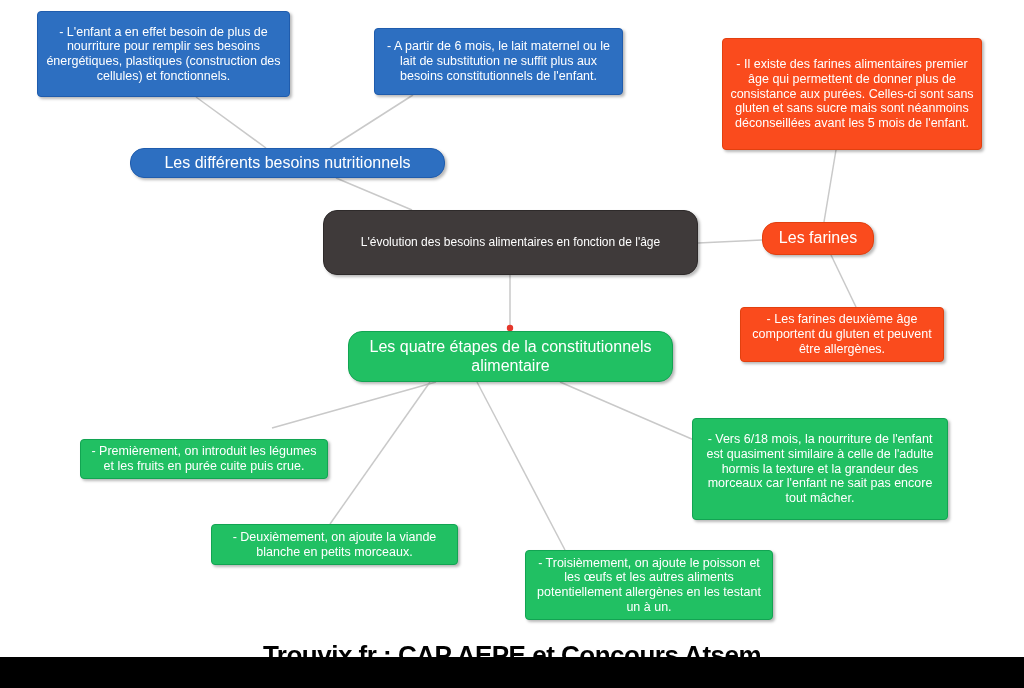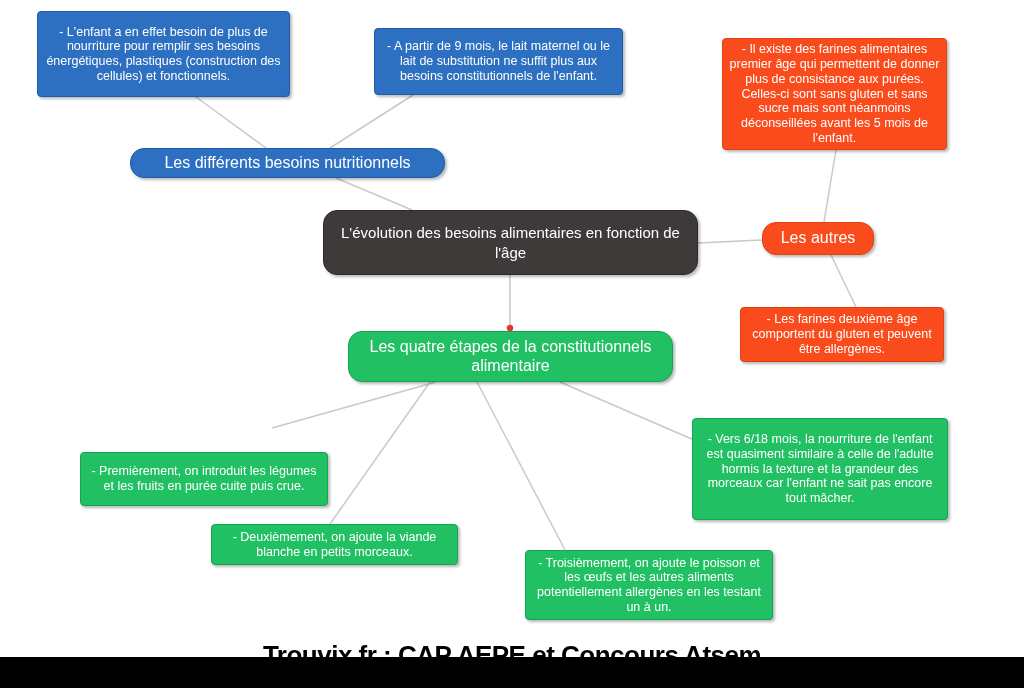--- a/index.html
+++ b/index.html
@@ -14,21 +14,21 @@
     border-radius:14px;z-index:1;
     box-shadow:2px 2px 3px rgba(0,0,0,0.28);
     padding:4px 6px;
   }
   .child{font-size:12.5px;line-height:1.18;border-radius:4px;}
   .topic{font-size:16px;line-height:1.15;}
   .blue{background:#2d6fc1;border:1px solid #1f5cad;}
   .orange{background:#fa4b1d;border:1px solid #e2400f;}
   .green{background:#21c063;border:1px solid #12a452;}
   .root{
-    background:#3f3a3a;border:1px solid #2e2a2a;font-size:15px;line-height:1.3;
+    background:#3f3a3a;border:1px solid #2e2a2a;font-size:12px;line-height:1.3;
   }
   #footer-caption{
     position:absolute;left:0;right:0;top:640px;text-align:center;
     font-size:26px;font-weight:bold;color:#000;letter-spacing:-0.5px;z-index:1;
   }
   #bottom-bar{
     position:absolute;left:0;top:657px;width:1024px;height:31px;
     background:#000;z-index:3;
   }
 </style>
@@ -47,35 +47,35 @@
     <line x1="510" y1="275" x2="510" y2="327" stroke="#c9c9c9" stroke-width="1.5"></line>
     <line x1="436" y1="382" x2="272" y2="428" stroke="#c9c9c9" stroke-width="1.5"></line>
     <line x1="430" y1="382" x2="330" y2="524" stroke="#c9c9c9" stroke-width="1.5"></line>
     <line x1="477" y1="382" x2="565" y2="550" stroke="#c9c9c9" stroke-width="1.5"></line>
     <line x1="560" y1="382" x2="694" y2="440" stroke="#c9c9c9" stroke-width="1.5"></line>
     <circle cx="510" cy="328" r="3.2" fill="#e5372b"></circle>
   </svg>
 
   <div class="node child blue" style="left:37px;top:11px;width:253px;height:86px">- L'enfant a en effet besoin de plus de nourriture pour remplir ses besoins énergétiques, plastiques (construction des cellules) et fonctionnels.</div>
 
-  <div class="node child blue" style="left:374px;top:28px;width:249px;height:67px">- A partir de 9 mois, le lait maternel ou le lait de substitution ne suffit plus aux besoins constitutionnels de l'enfant.</div>
+  <div class="node child blue" style="left:374px;top:28px;width:249px;height:67px">- A partir de 6 mois, le lait maternel ou le lait de substitution ne suffit plus aux besoins constitutionnels de l'enfant.</div>
 
   <div class="node topic blue" style="left:130px;top:148px;width:315px;height:30px">Les différents besoins nutritionnels</div>
 
   <div class="node root" style="left:323px;top:210px;width:375px;height:65px">L'évolution des besoins alimentaires en fonction de l'âge</div>
 
-  <div class="node child orange" style="left:722px;top:38px;width:225px;height:112px">- Il existe des farines alimentaires premier âge qui permettent de donner plus de consistance aux purées. Celles-ci sont sans gluten et sans sucre mais sont néanmoins déconseillées avant les 5 mois de l'enfant.</div>
+  <div class="node child orange" style="left:722px;top:38px;width:260px;height:112px">- Il existe des farines alimentaires premier âge qui permettent de donner plus de consistance aux purées. Celles-ci sont sans gluten et sans sucre mais sont néanmoins déconseillées avant les 5 mois de l'enfant.</div>
 
-  <div class="node topic orange" style="left:762px;top:222px;width:112px;height:33px">Les autres</div>
+  <div class="node topic orange" style="left:762px;top:222px;width:112px;height:33px">Les farines</div>
 
   <div class="node child orange" style="left:740px;top:307px;width:204px;height:55px">- Les farines deuxième âge comportent du gluten et peuvent être allergènes.</div>
 
   <div class="node topic green" style="left:348px;top:331px;width:325px;height:51px">Les quatre étapes de la constitutionnels alimentaire</div>
 
-  <div class="node child green" style="left:80px;top:452px;width:248px;height:54px">- Premièrement, on introduit les légumes et les fruits en purée cuite puis crue.</div>
+  <div class="node child green" style="left:80px;top:439px;width:248px;height:40px">- Premièrement, on introduit les légumes et les fruits en purée cuite puis crue.</div>
 
   <div class="node child green" style="left:211px;top:524px;width:247px;height:41px">- Deuxièmement, on ajoute la viande blanche en petits morceaux.</div>
 
   <div class="node child green" style="left:525px;top:550px;width:248px;height:70px">- Troisièmement, on ajoute le poisson et les œufs et les autres aliments potentiellement allergènes en les testant un à un.</div>
 
   <div class="node child green" style="left:692px;top:418px;width:256px;height:102px">- Vers 6/18 mois, la nourriture de l'enfant est quasiment similaire à celle de l'adulte hormis la texture et la grandeur des morceaux car l'enfant ne sait pas encore tout mâcher.</div>
 
   <div id="footer-caption">Trouvix.fr : CAP AEPE et Concours Atsem</div>
 
   <div id="bottom-bar"></div>

